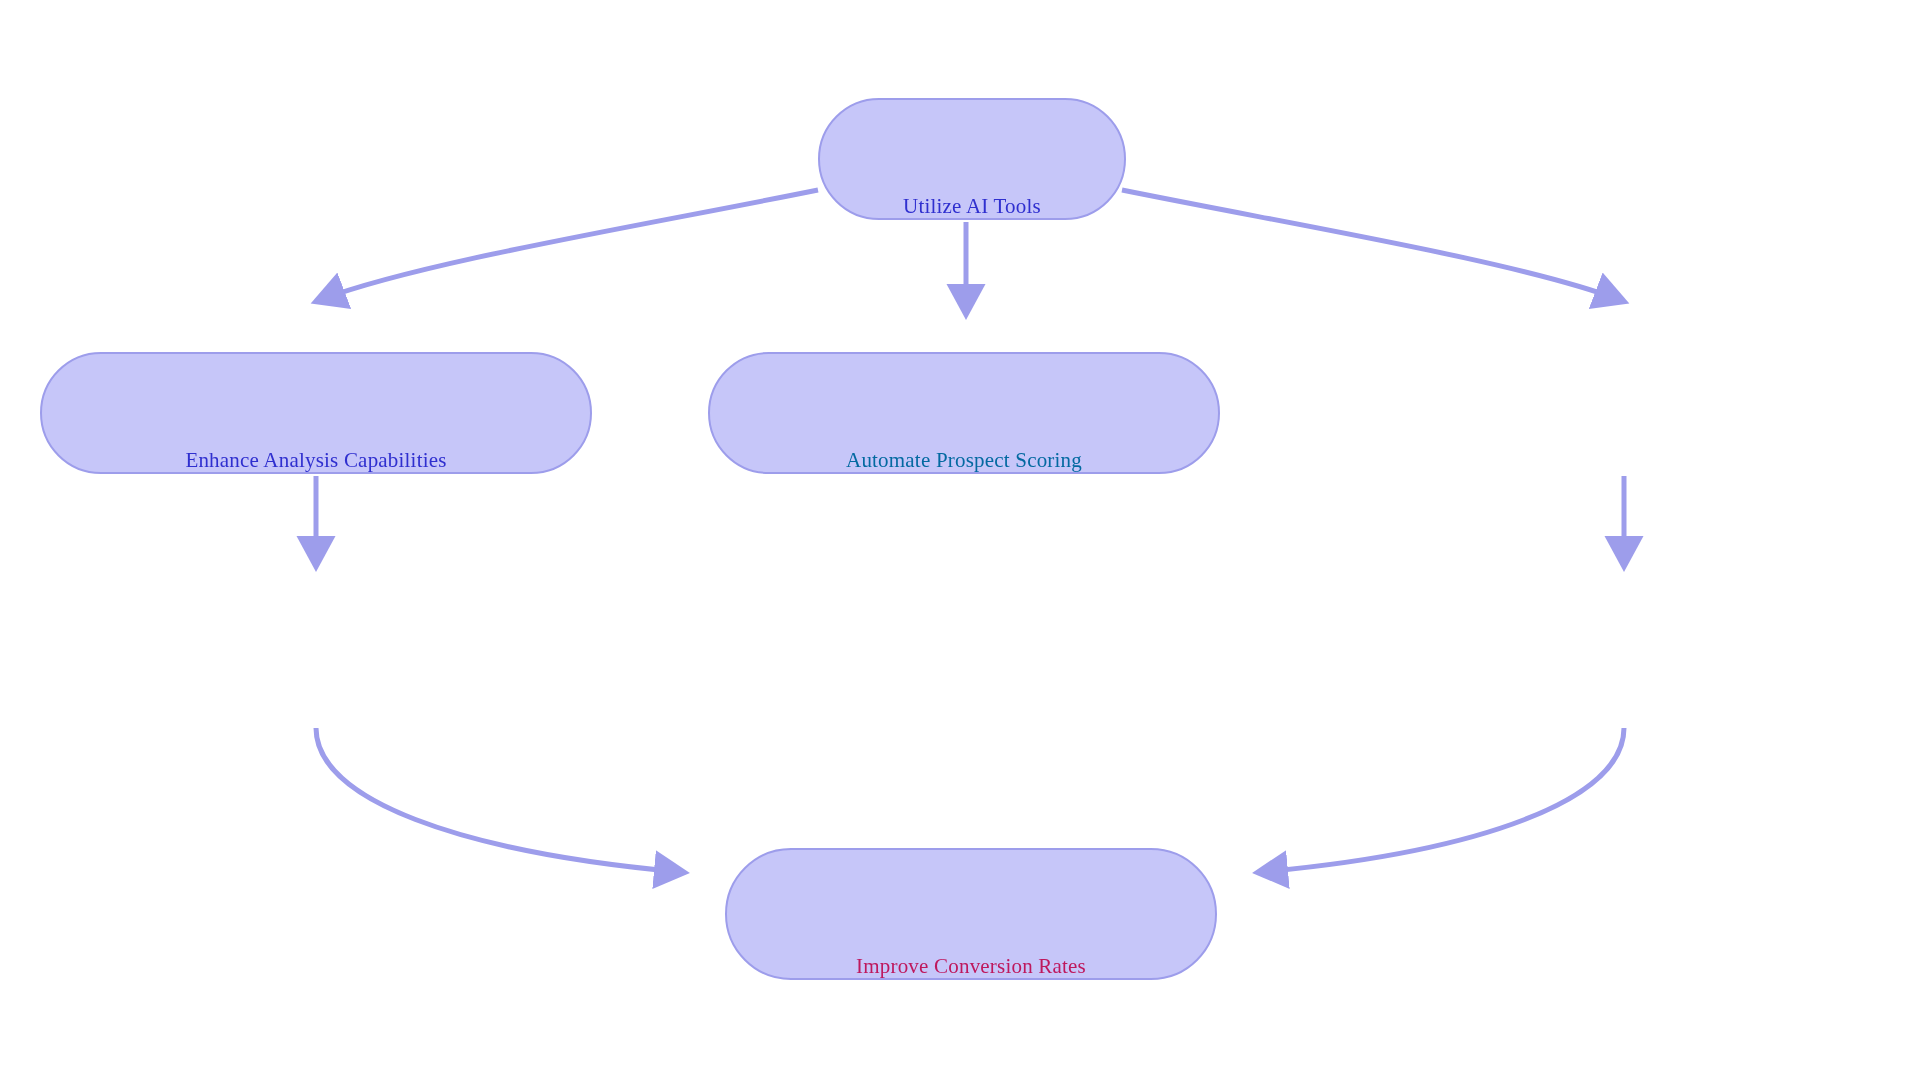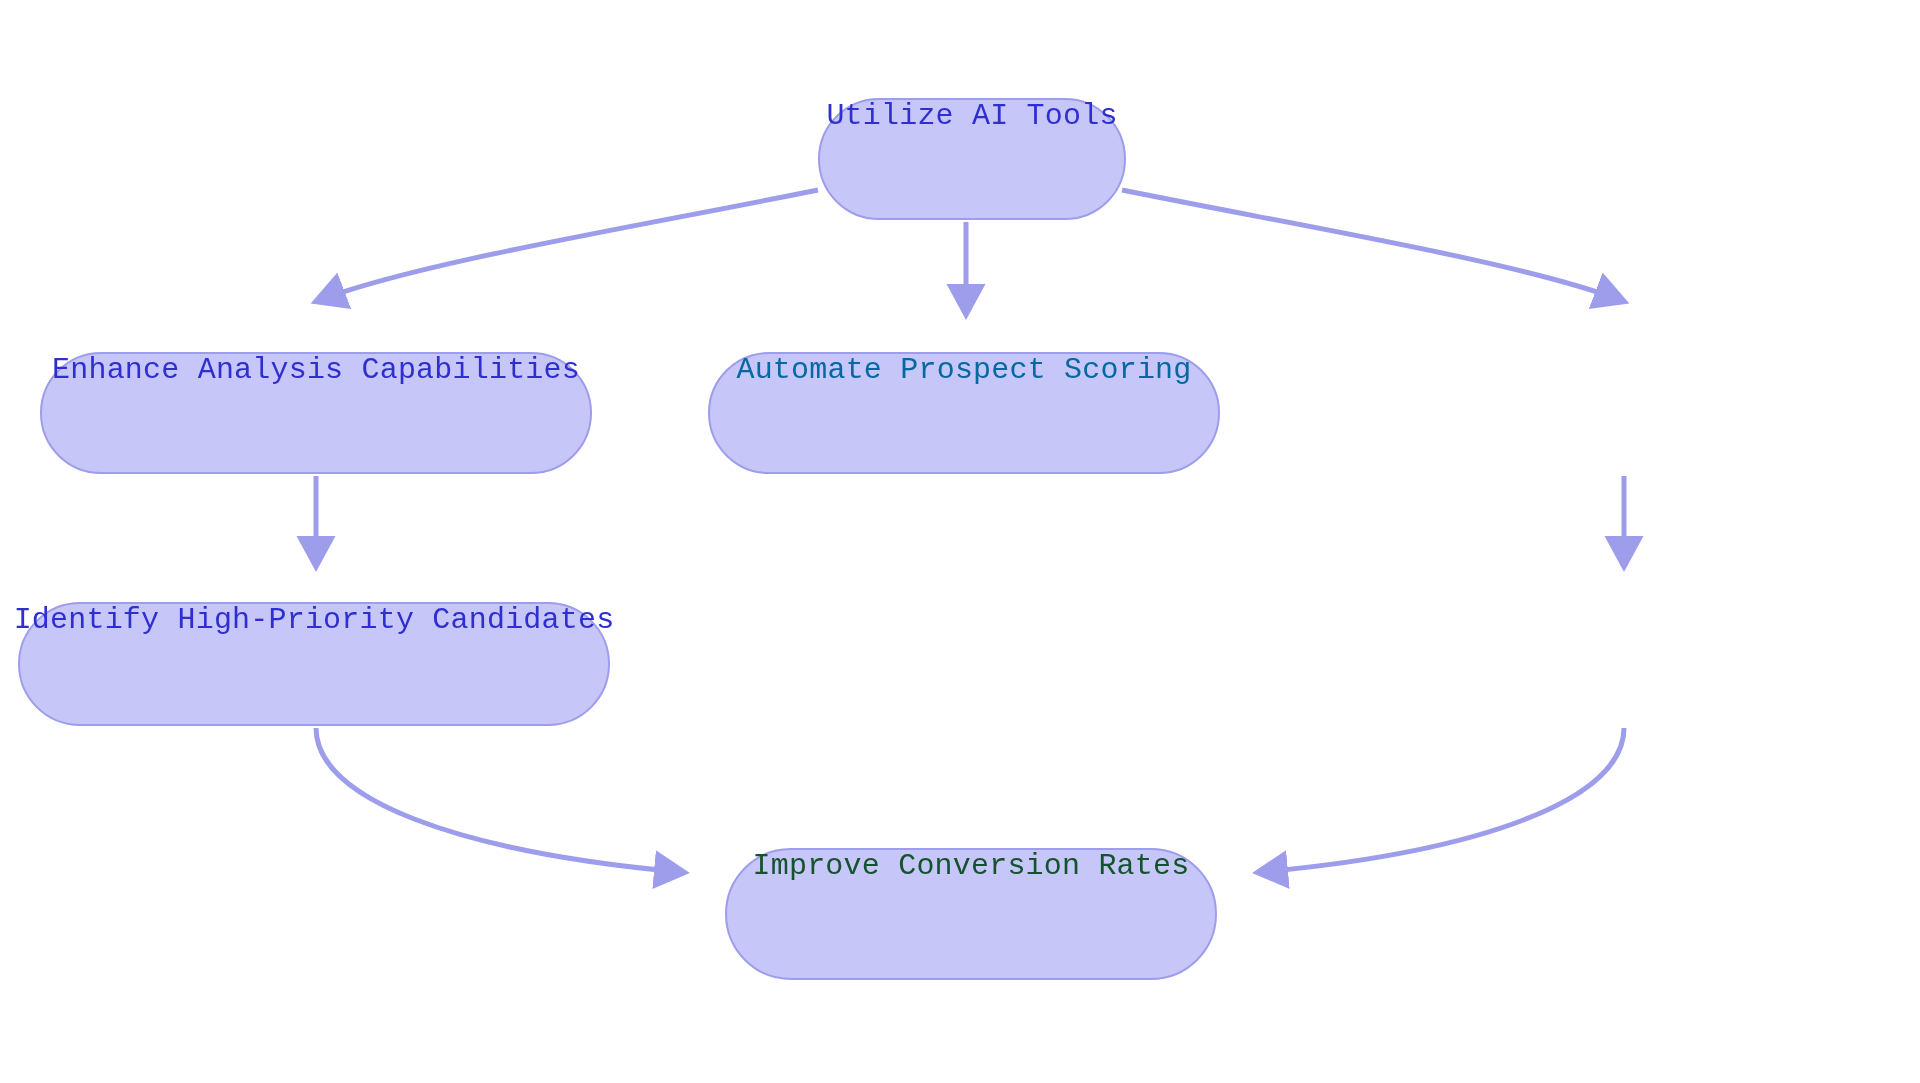--- a/index.html
+++ b/index.html
@@ -25,26 +25,26 @@
     width: 1920px;
     height: 1083px;
   }
   .node {
     position: absolute;
     box-sizing: border-box;
     background: #c6c6f9;
     border: 2px solid #9d9deb;
     border-radius: 66px;
     display: flex;
-    align-items: flex-start;
+    align-items: flex-end;
     justify-content: center;
     text-align: center;
     color: #2f2fcf;
-    font-size: 30px;
-    font-family: Liberation Mono, monospace;
+    font-size: 21px;
+    font-family: Liberation Serif, serif;
     font-weight: 400;
     letter-spacing: 0.2px;
     line-height: 1.1;
     padding: 0 26px;
     white-space: nowrap;
   }
   .node-label {
     display: block;
   }
 </style>
@@ -81,22 +81,19 @@
 
   <div class="node" style="left: 40px; top: 352px; width: 552px; height: 122px; background: rgb(198, 198, 249); border-color: rgb(157, 157, 235); color: rgb(47, 47, 207);">
     <span class="node-label">Enhance Analysis Capabilities</span>
   </div>
 
   <div class="node" style="left: 708px; top: 352px; width: 512px; height: 122px; background: rgb(198, 198, 249); border-color: rgb(157, 157, 235); color: #0369a1;">
     <span class="node-label">Automate Prospect Scoring</span>
   </div>
 
 
-  <div class="node" style="left: 18px; top: 602px; width: 592px; height: 124px; background: rgb(198, 198, 249); border-color: rgb(157, 157, 235); color: rgb(47, 47, 207);">
-    <span class="node-label">Identify High-Priority Candidates</span>
-  </div>
 
 
-  <div class="node" style="left: 725px; top: 848px; width: 492px; height: 132px; background: rgb(198, 198, 249); border-color: rgb(157, 157, 235); color: #14532d;">
+  <div class="node" style="left: 725px; top: 848px; width: 492px; height: 132px; background: rgb(198, 198, 249); border-color: rgb(157, 157, 235); color: #be185d;">
     <span class="node-label">Improve Conversion Rates</span>
   </div>
 
 </div>
 
 </body></html>

